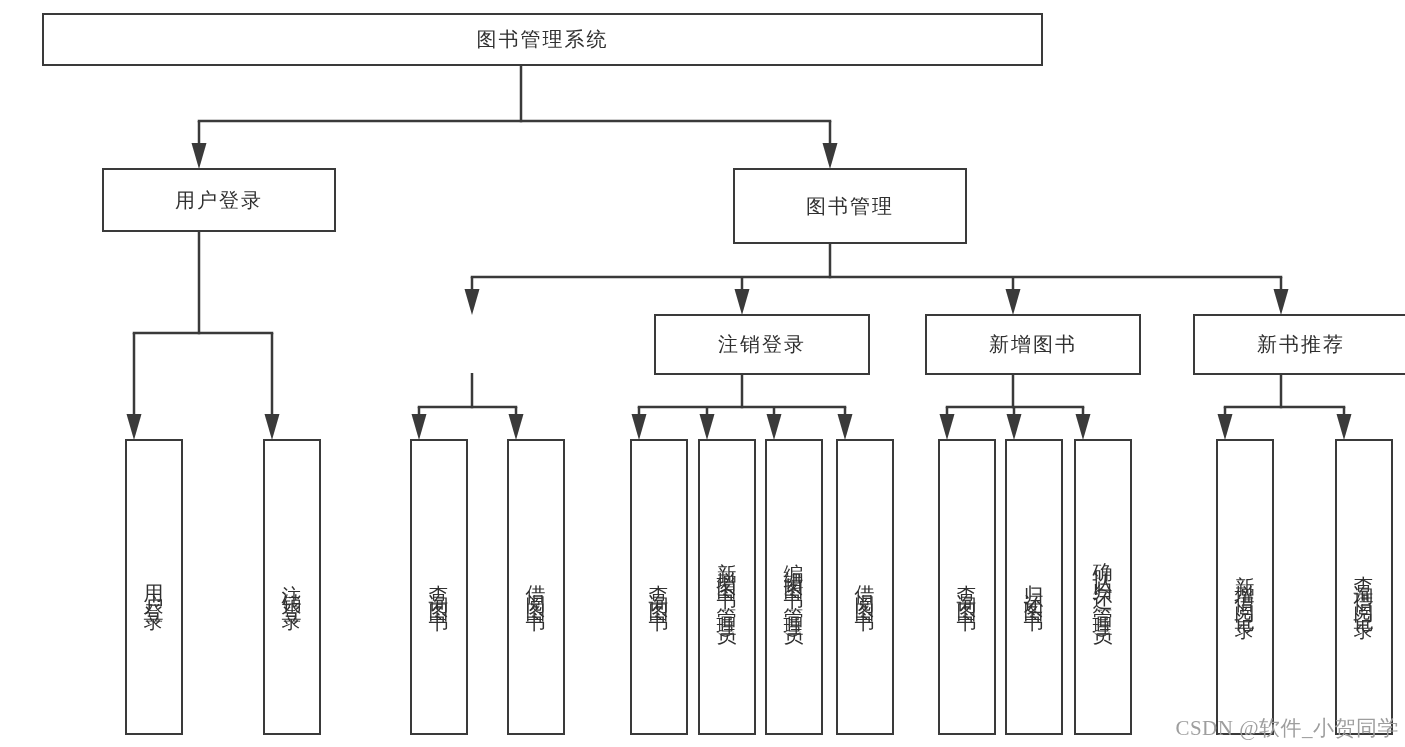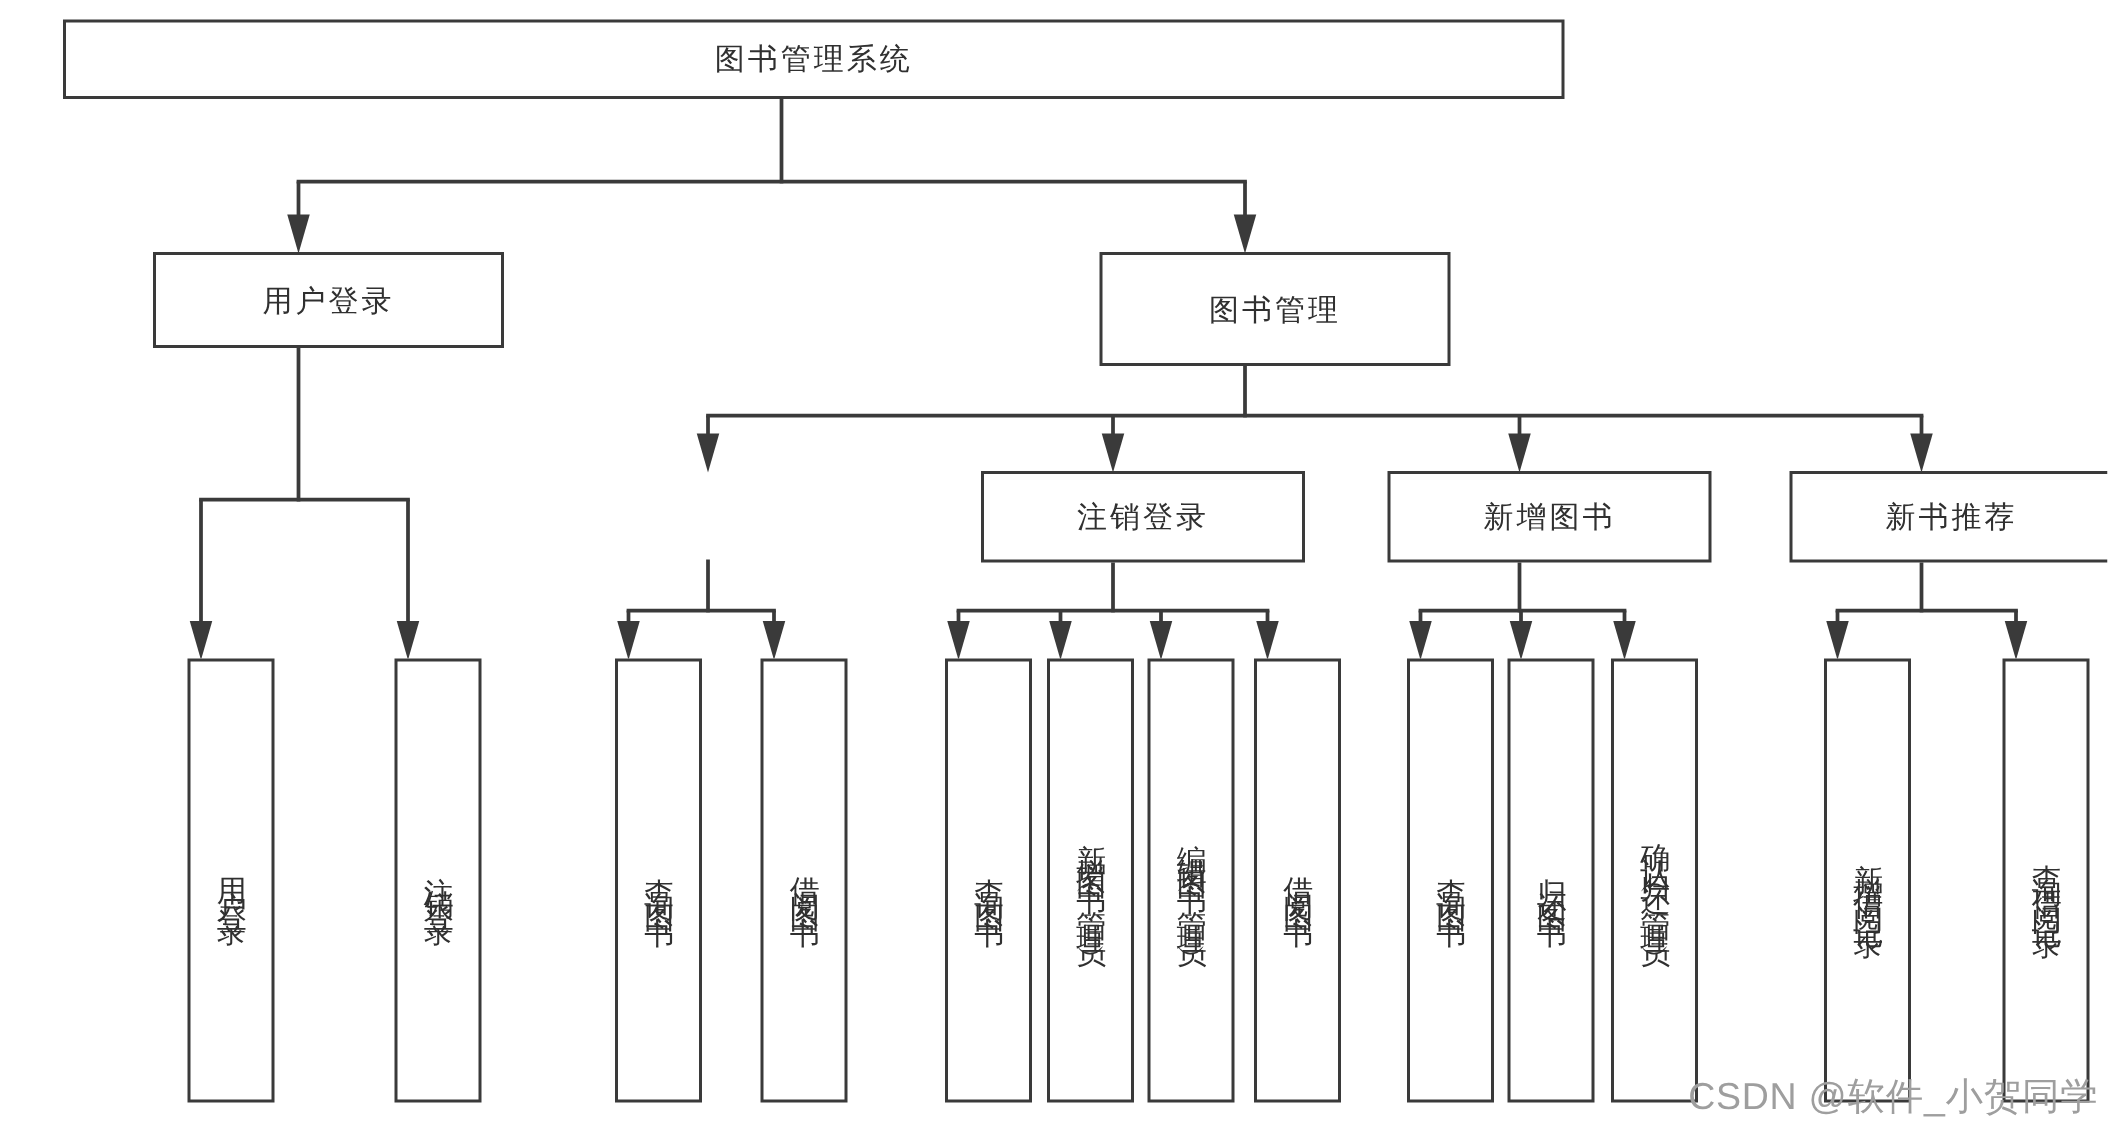--- a/index.html
+++ b/index.html
@@ -35,22 +35,22 @@
     writing-mode:vertical-rl;
     text-orientation:mixed;
     letter-spacing:9px;
     white-space:normal;
     line-height:1;
   }
   .watermark{
     position:absolute;
     right:6px;
     top:714px;
-    font-family:Liberation Sans, sans-serif;
-    font-size:25px;
+    font-family:Liberation Serif, serif;
+    font-size:21px;
     color:var(--wm);
     letter-spacing:0.5px;
   }
 </style>
 </head>
 <body>
 
 <div class="canvas">
 
   <svg class="connectors" width="1405" height="747" viewBox="0 0 1405 747" stroke="#3a3a3a" stroke-width="2.5" fill="#3a3a3a">

